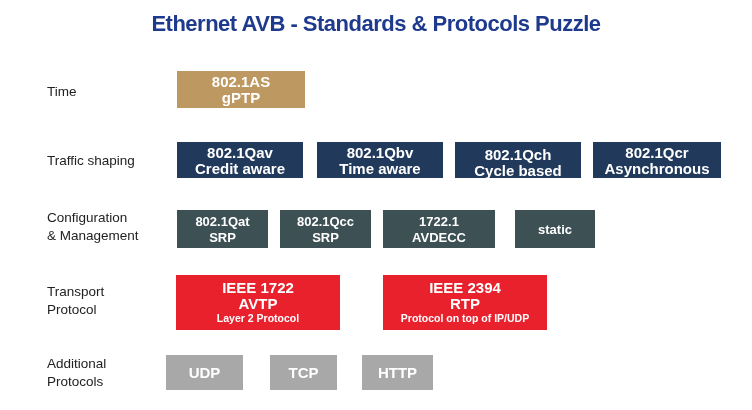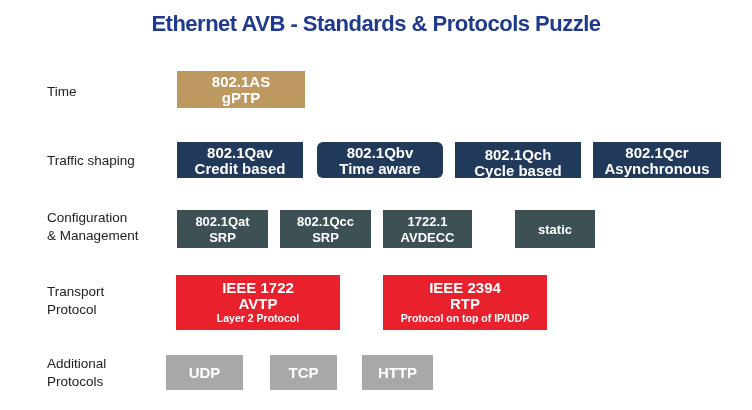--- a/index.html
+++ b/index.html
@@ -47,23 +47,23 @@
   <div class="box box-time" style="left:177px;width:128px;">
     <div class="l">802.1AS</div>
     <div class="l">gPTP</div>
   </div>
 
   <div class="row-label label-shaping">
     <div>Traffic shaping</div>
   </div>
   <div class="box box-shaping" style="left:177px;width:126px;">
     <div class="l">802.1Qav</div>
-    <div class="l">Credit based</div>
+    <div class="l">Credit aware</div>
   </div>
-  <div class="box box-shaping" style="left:317px;width:126px;border-radius:6px;">
+  <div class="box box-shaping" style="left:317px;width:126px;">
     <div class="l">802.1Qbv</div>
     <div class="l">Time aware</div>
   </div>
   <div class="box box-shaping" style="left:455px;width:126px;justify-content:flex-end;">
     <div class="l">802.1Qch</div>
     <div class="l">Cycle based</div>
   </div>
   <div class="box box-shaping" style="left:593px;width:128px;">
     <div class="l">802.1Qcr</div>
     <div class="l">Asynchronous</div>
@@ -74,21 +74,21 @@
     <div>&amp; Management</div>
   </div>
   <div class="box box-config" style="left:177px;width:91px;">
     <div class="l">802.1Qat</div>
     <div class="l">SRP</div>
   </div>
   <div class="box box-config" style="left:280px;width:91px;">
     <div class="l">802.1Qcc</div>
     <div class="l">SRP</div>
   </div>
-  <div class="box box-config" style="left:383px;width:89px;">
+  <div class="box box-config" style="left:383px;width:112px;">
     <div class="l">1722.1</div>
     <div class="l">AVDECC</div>
   </div>
   <div class="box box-config" style="left:515px;width:80px;">
     <div class="l">static</div>
   </div>
 
   <div class="row-label label-transport">
     <div>Transport</div>
     <div>Protocol</div>

